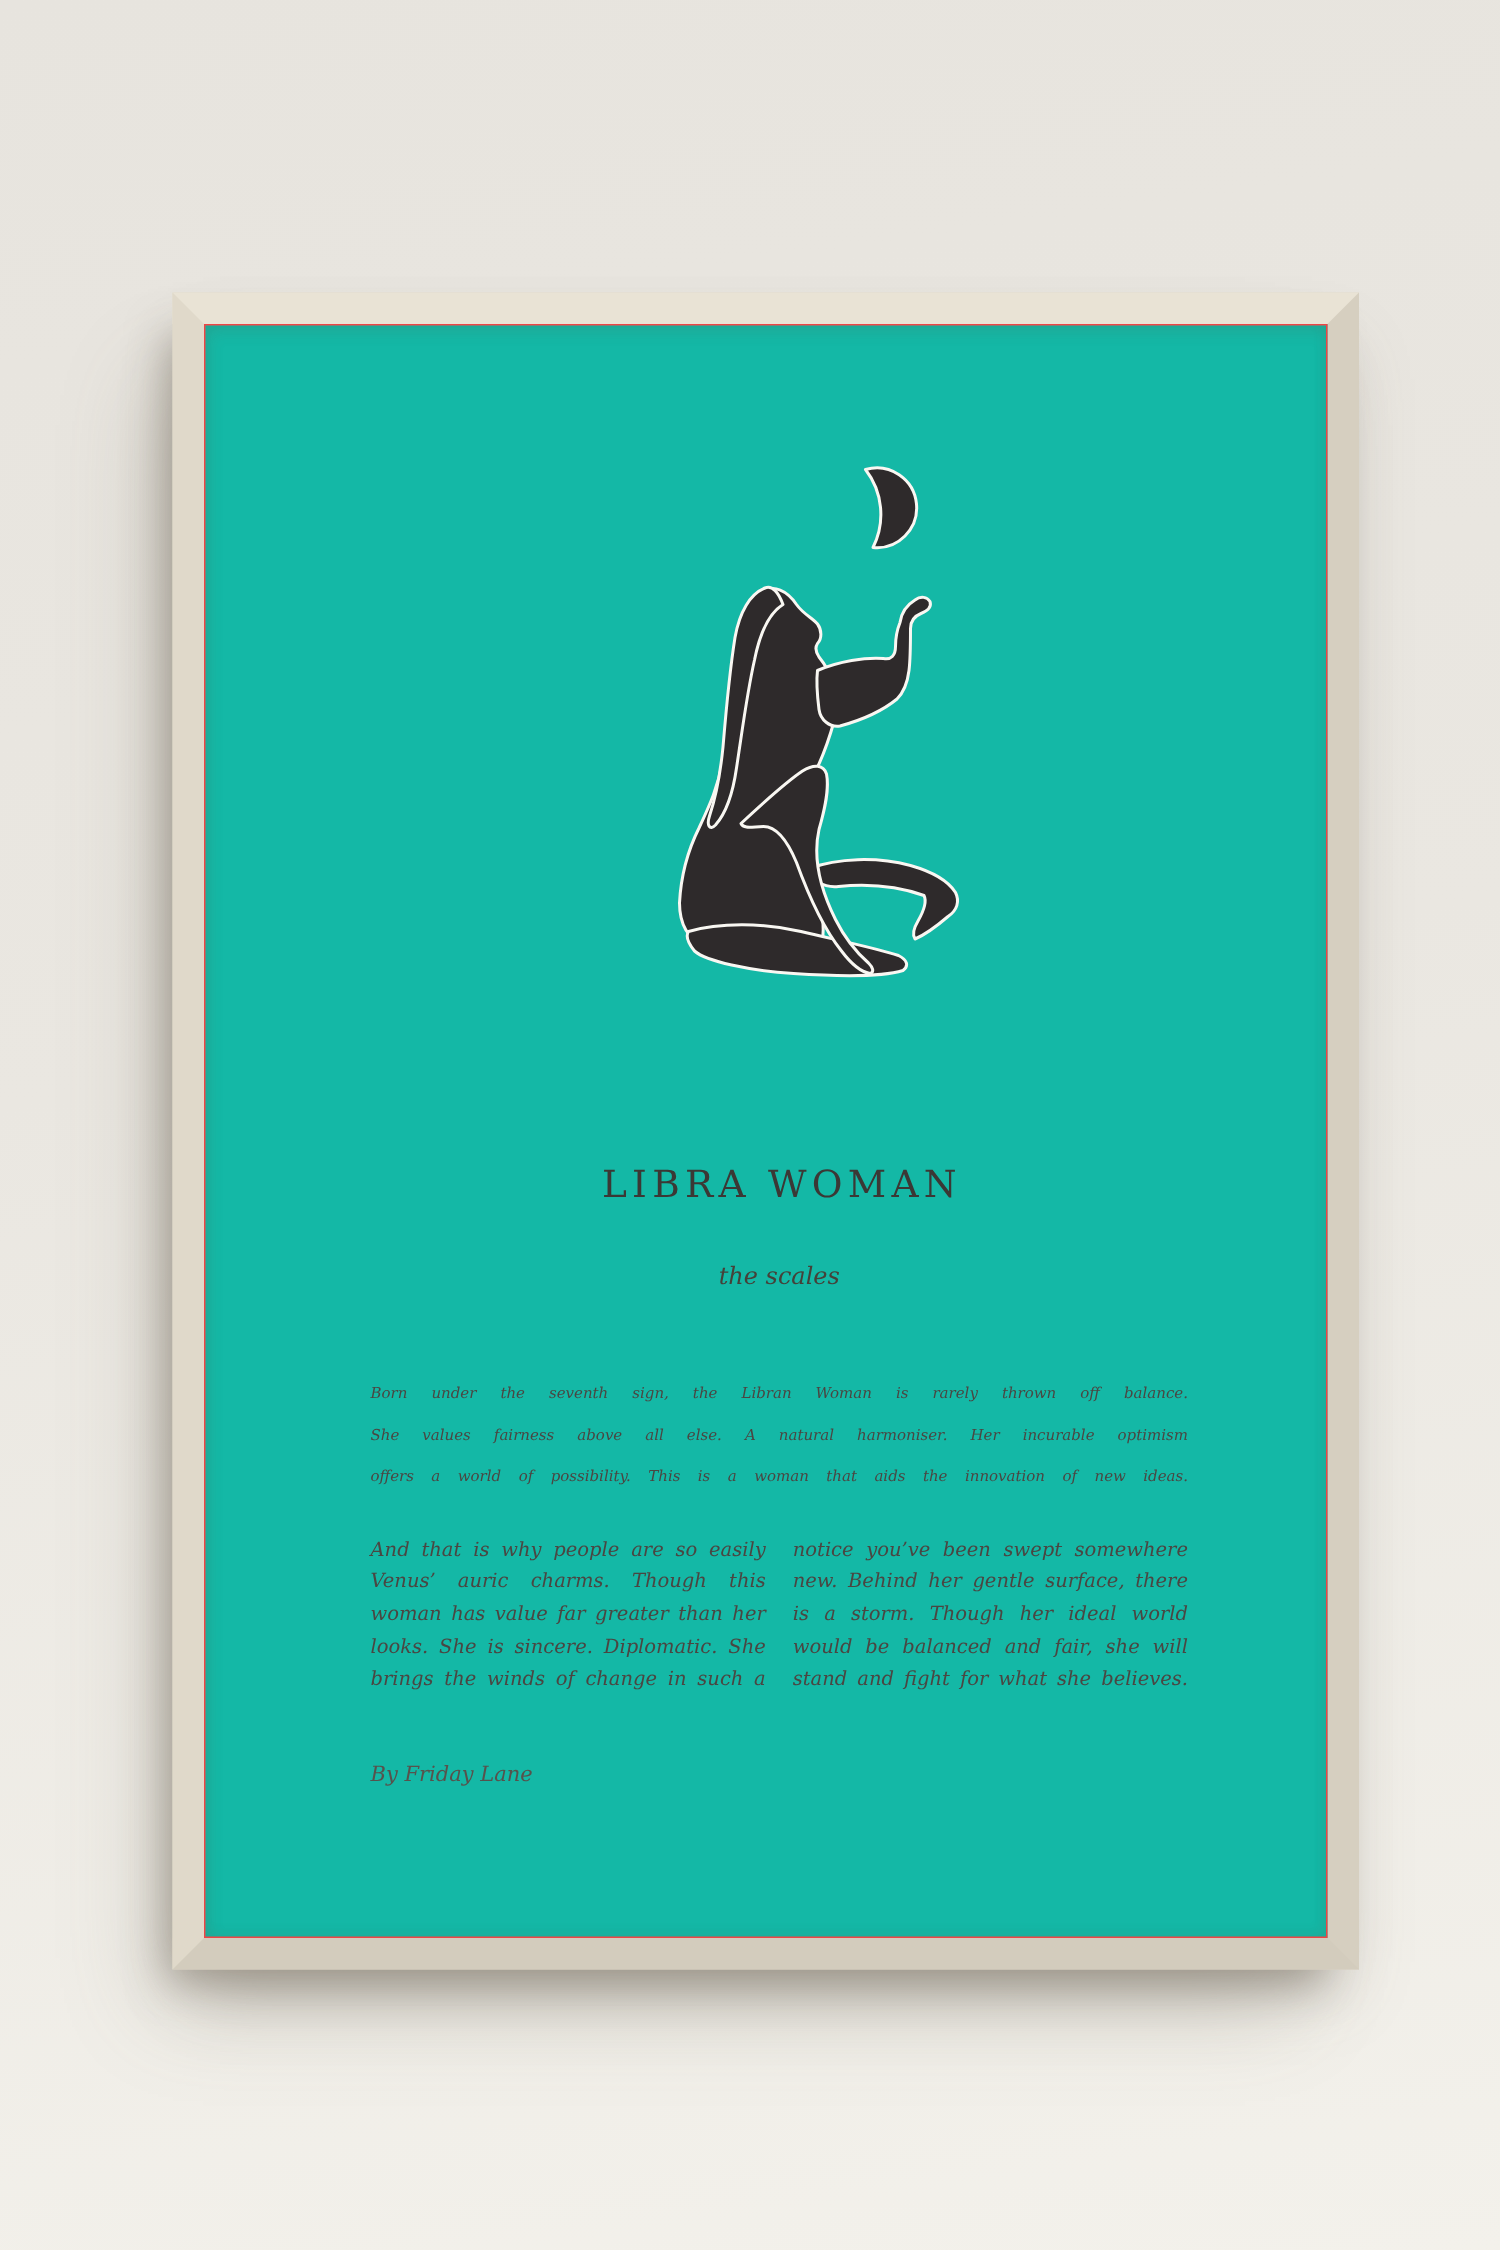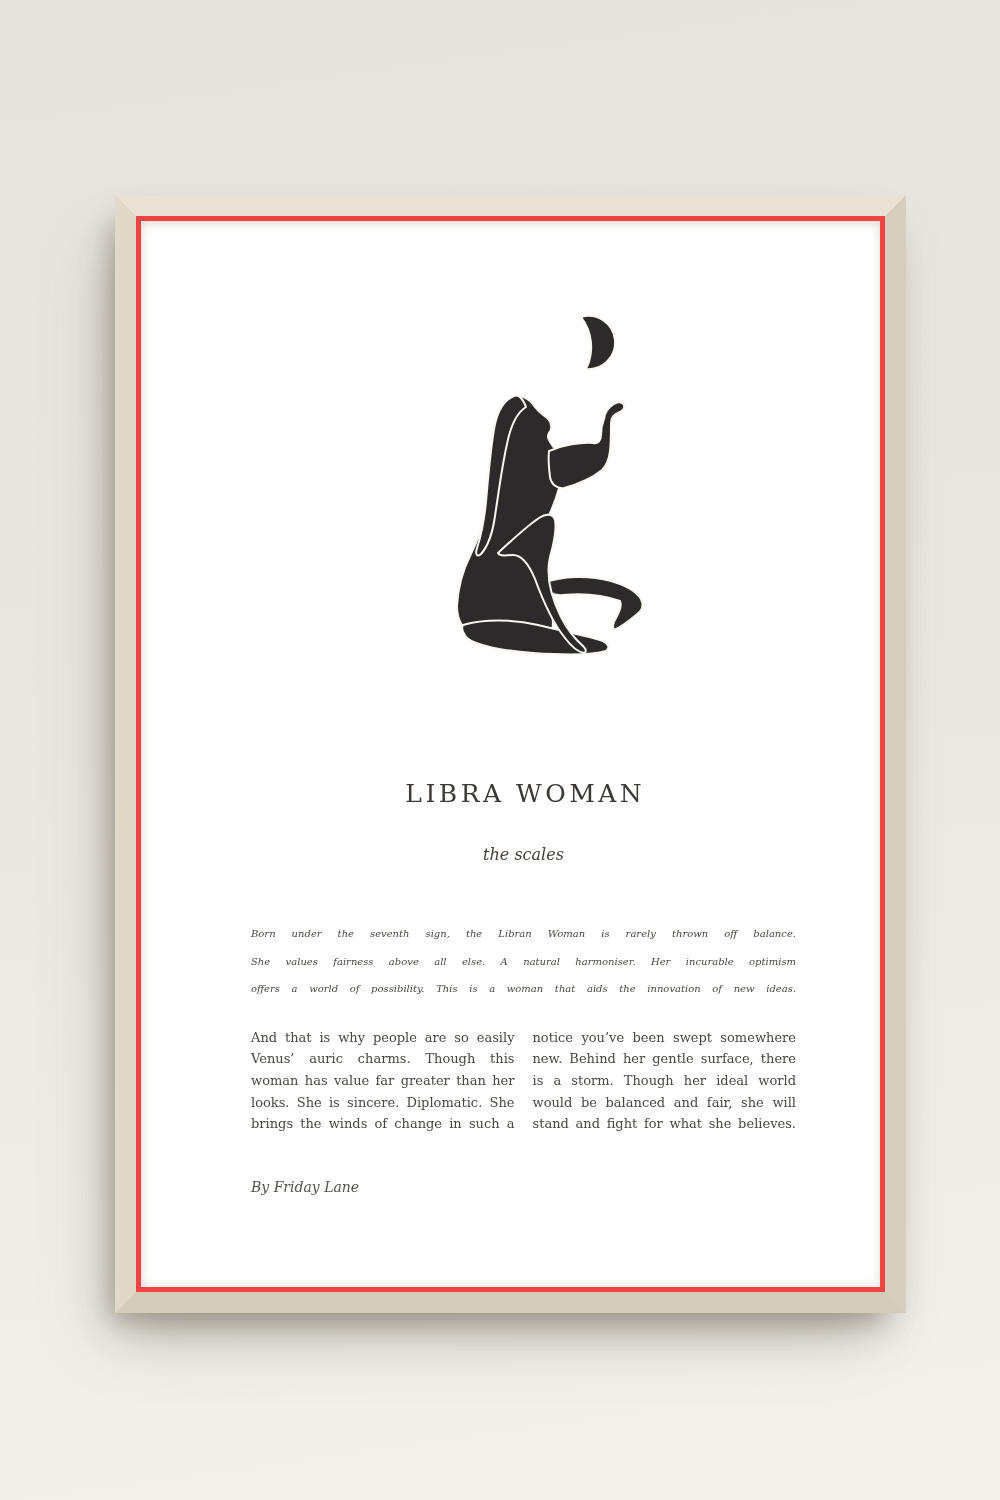--- a/index.html
+++ b/index.html
@@ -19,22 +19,22 @@
     border-color: #e9e3d5 #d6cfc0 #d3ccbd #e0d9ca;
     background: #dcd5c6;
     box-shadow:
       -14px 18px 26px -10px rgba(118,110,96,0.50),
       -28px 40px 60px -18px rgba(118,110,96,0.25),
       0 26px 44px -16px rgba(118,110,96,0.35);
   }
   .frame-inner {
     width: 100%; height: 100%;
     box-sizing: border-box;
-    border: 5px solid #ef4444;
-    background: #ffffff;
+    border: 1px solid #ef4444;
+    background: #14b8a6;
     box-shadow:
       inset 2px 4px 10px rgba(100,90,70,0.16),
       inset -2px -3px 8px rgba(100,90,70,0.07);
   }
   .paper {
     position: relative;
     width: 100%; height: 100%;
     box-sizing: border-box;
     padding-top: 62px;
     color: #4a4642;
@@ -60,21 +60,21 @@
   .poster-subtitle {
     margin-top: 37px;
     text-align: center;
     font-style: italic;
     font-size: 16px;
     color: #454139;
   }
   .intro { margin-top: 56px; font-style: italic; font-size: 10px; }
   .intro .jline { text-align: justify; text-align-last: justify; line-height: 27.5px; word-spacing: 2px; }
   .columns { margin-top: 24px; display: flex; gap: 18px; }
-  .col { flex: 1; font-size: 13px; min-width: 0; }
+  .col { flex: 1; font-style: italic; font-size: 13px; min-width: 0; }
   .col .jline { text-align: justify; text-align-last: justify; line-height: 21.7px; word-spacing: 2px; }
   .byline {
     margin-top: 44px;
     font-style: italic;
     font-size: 14px;
     color: #57524c;
   }
 </style>
 </head>
 <body>

